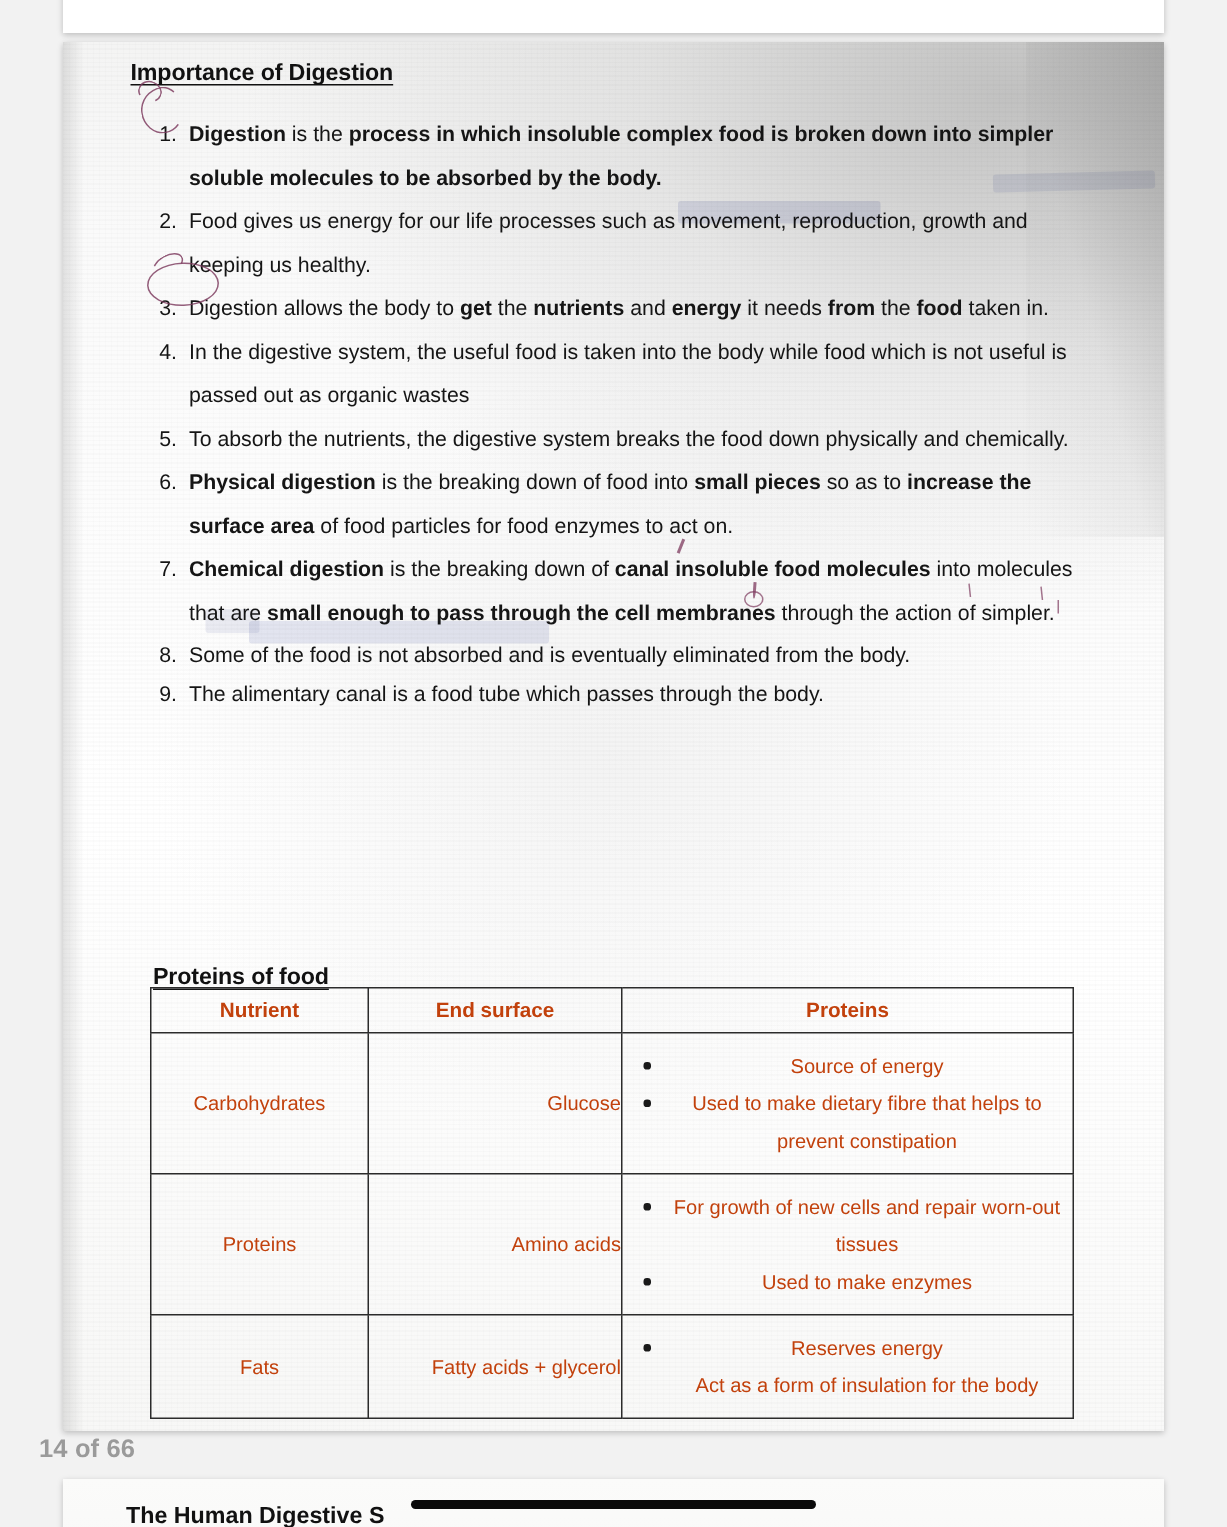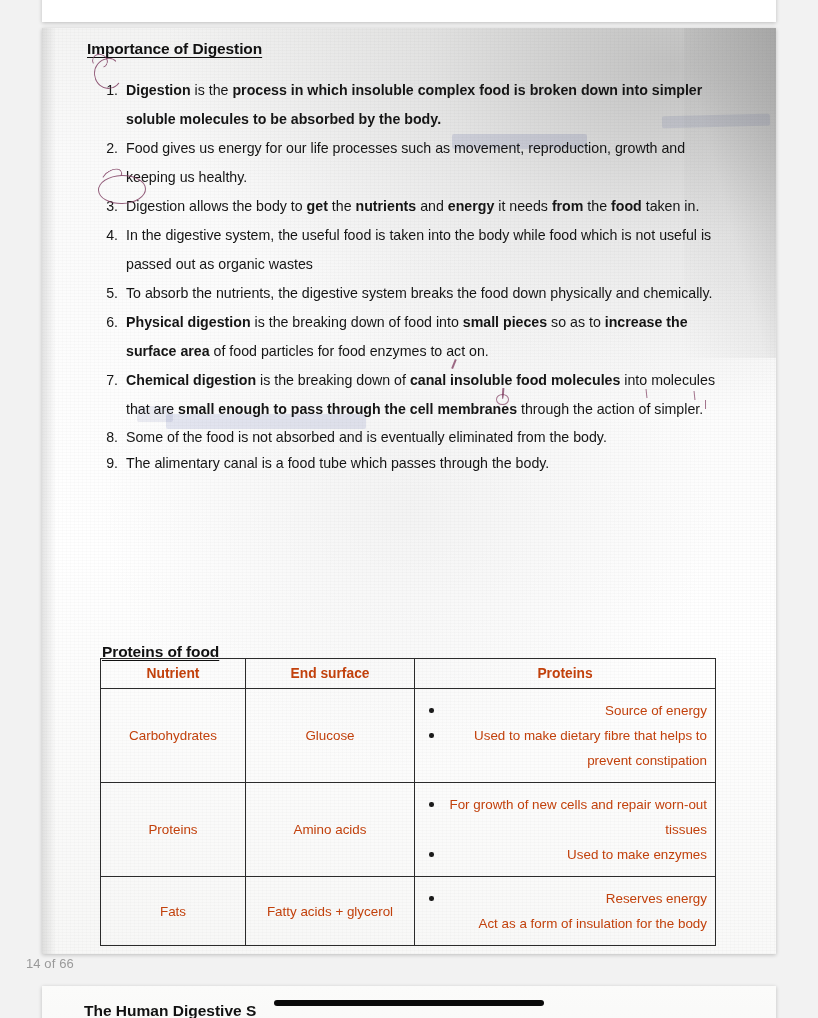--- a/index.html
+++ b/index.html
@@ -102,33 +102,33 @@
     border-collapse:collapse;font-size:13.4px;color:#c2410c;
   }
   #tbl td,#tbl th{
     border:1.4px solid #2b2b2b;
     padding:0;vertical-align:middle;
   }
   #tbl th{
     font-weight:bold;font-size:13.8px;height:29px;text-align:center;
   }
   .c-nutrient{width:144px;text-align:center;}
-  .c-end{width:168px;text-align:center;}
-  .c-func{text-align:right;}
+  .c-end{width:168px;text-align:right;}
+  .c-func{text-align:center;}
   .func-list{margin:0;padding:9px 8px 9px 34px;list-style:none;}
   .func-list li{position:relative;line-height:25px;}
   .func-list li .bullet{
     position:absolute;left:-20px;top:10px;width:4.5px;height:4.5px;
     background:#1a1a1a;border-radius:50%;
   }
 
   
   #page-indicator{
     position:absolute;left:26px;top:956px;
-    font-size:13px;color:#9a9a9a;letter-spacing:.1px;
+    font-size:17px;color:#9a9a9a;letter-spacing:.1px;font-weight:bold;
   }
   #next-page{left:42px;top:986px;width:734px;height:120px;}
   #next-preview{
     position:absolute;inset:0;overflow:hidden;
     background:linear-gradient(180deg,#fbfbfa 0%,#f6f6f5 100%);
   }
   #next-title{
     position:absolute;left:42px;top:16px;
     font-size:15.5px;font-weight:bold;color:#111;
     text-decoration:underline;text-underline-offset:3px;

